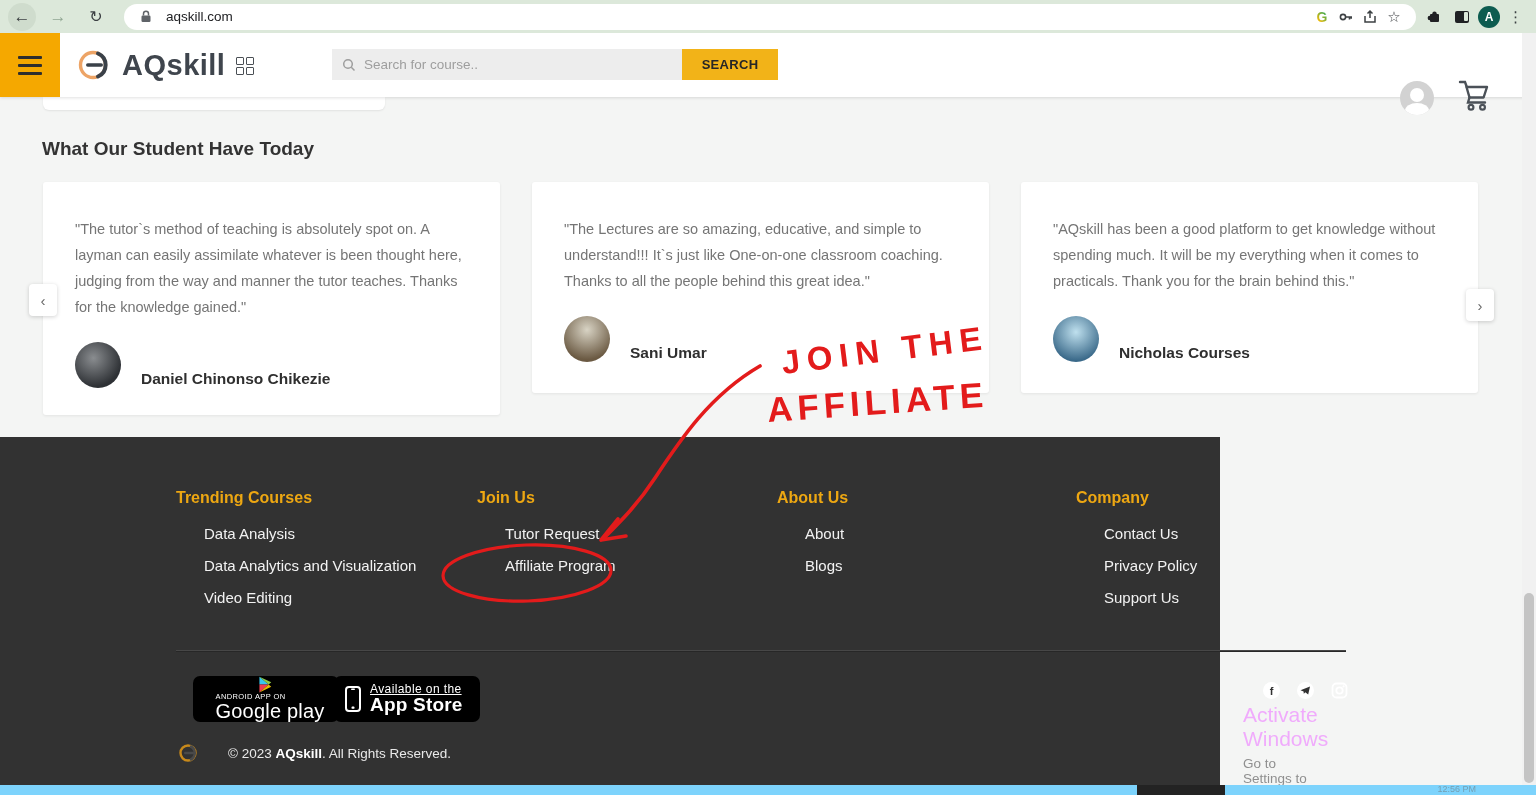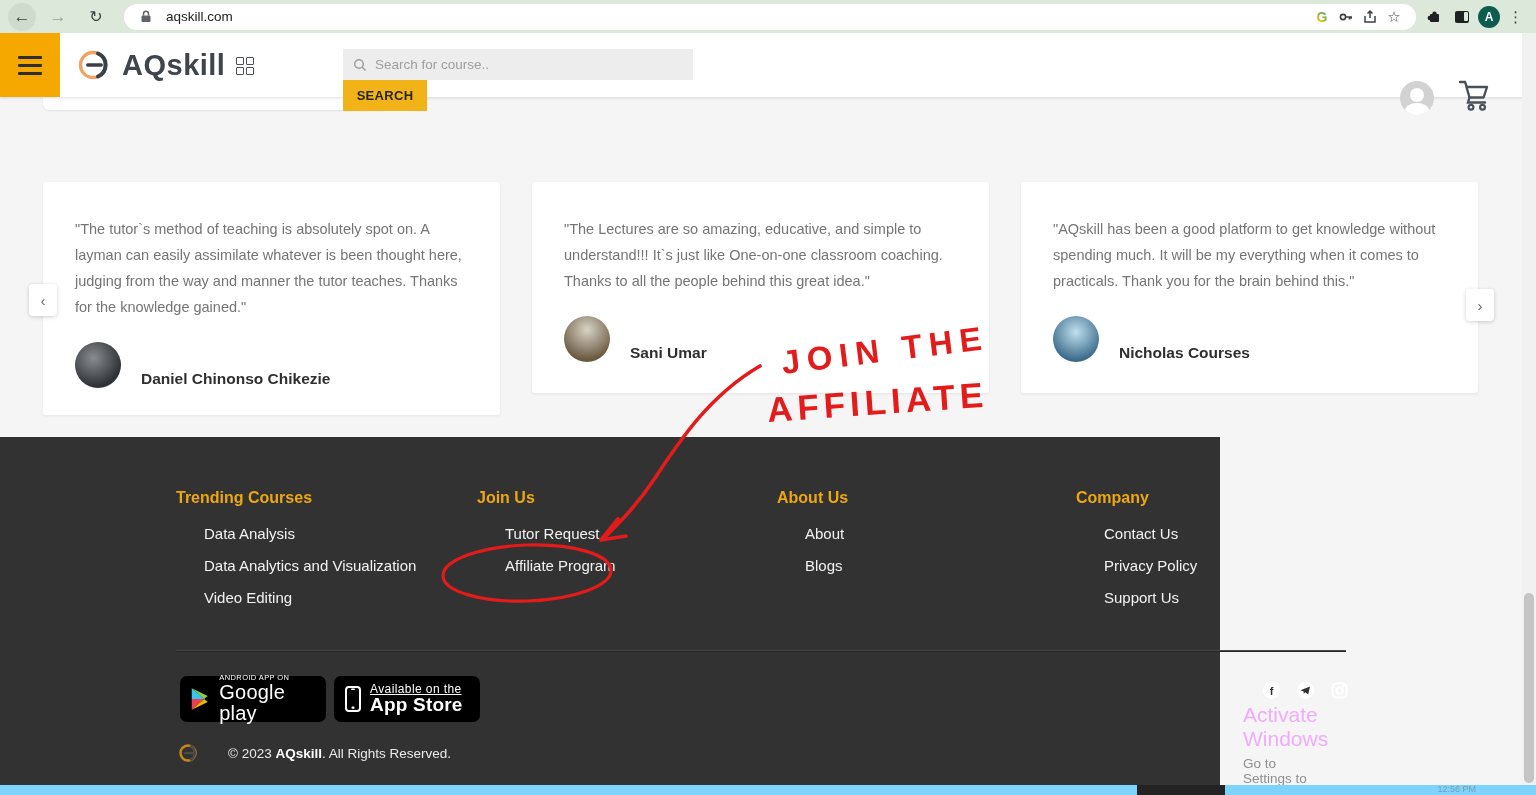--- a/index.html
+++ b/index.html
@@ -25,24 +25,24 @@
   .dots { font-size:15px; color:#3c4043; padding:0 8px 0 4px; }
 
   
   .site-header { position:absolute; top:33px; left:0; width:1536px; height:64px; background:#ffffff; box-shadow:0 1px 3px rgba(0,0,0,.12); z-index:20; }
   .burger { position:absolute; left:0; top:0; width:60px; height:64px; background:#f5a800; display:flex; flex-direction:column; align-items:center; justify-content:center; gap:5px; cursor:pointer; }
   .burger span { display:block; width:24px; height:3px; background:#2e2e2e; border-radius:1px; }
   .brand { position:absolute; left:76px; top:12px; display:flex; align-items:center; }
   .brand-text { font-size:29px; font-weight:700; color:#3f454d; letter-spacing:.5px; margin-left:2px; }
   .apps-grid { position:absolute; left:236px; top:24px; width:22px; height:18px; display:grid; grid-template-columns:8px 8px; grid-template-rows:8px 8px; gap:2px; }
   .apps-grid i { border:1.7px solid #4a4f55; border-radius:1px; }
-  .search-group { position:absolute; left:343px; top:16px; display:flex;flex-direction:column; }
+  .search-group { position:absolute; left:332px; top:16px; display:flex; }
   .search-input { width:350px; height:31px; background:#ededed; border:none; display:flex; align-items:center; padding:0 10px; }
   .search-input .ph { font-size:13.5px; color:#9e9e9e; margin-left:8px; }
-  .search-btn { width:84px; height:31px; background:#f2b318; border:none; font-size:13px; font-weight:700; color:#262626; letter-spacing:.3px; cursor:pointer; font-family:"Liberation Sans",sans-serif; }
+  .search-btn { width:96px; height:31px; background:#f2b318; border:none; font-size:13px; font-weight:700; color:#262626; letter-spacing:.3px; cursor:pointer; font-family:"Liberation Sans",sans-serif; }
   .hdr-avatar { position:absolute; left:1400px; top:48px; width:34px; height:34px; border-radius:50%; background:#d2d2d2; overflow:hidden; cursor:pointer; }
   .hdr-avatar .head { position:absolute; left:50%; top:22%; width:14px; height:14px; margin-left:-7px; border-radius:50%; background:#fff; }
   .hdr-avatar .body { position:absolute; left:50%; top:64%; width:24px; height:16px; margin-left:-12px; border-radius:50%; background:#fff; }
   .cart-btn { position:absolute; left:1456px; top:45px; cursor:pointer; }
 
   
   .page-bg { position:absolute; top:97px; left:0; width:1536px; height:340px; background:#f4f5f4; }
   .card-remnant { position:absolute; top:97px; left:43px; width:342px; height:13px; background:#ffffff; border-radius:0 0 6px 6px; box-shadow:0 1px 2px rgba(0,0,0,.08); }
   .section-title { position:absolute; top:138px; left:42px; font-size:19px; font-weight:700; color:#333; }
 
@@ -68,21 +68,21 @@
   .cur-btn.active { background:#f5a81c; color:#ffffff; border-color:#f5a81c; }
 
   
   .footer { position:absolute; top:437px; left:0; width:1220px; height:348px; background:#323232; }
   .f-col { position:absolute; top:52px; }
   .f-col.col0 { left:176px; } .f-col.col1 { left:477px; } .f-col.col2 { left:777px; } .f-col.col3 { left:1076px; }
   .f-head { font-size:16px; font-weight:700; color:#eda712; margin-bottom:18px; }
   .f-link { display:block; font-size:15px; color:#f2f2f2; text-decoration:none; margin-bottom:15px; cursor:pointer;margin-left:28px; }
   .f-divider { position:absolute; top:213px; left:176px; width:1170px; border-top:1px solid #474747; border-bottom:1px solid #272727; }
   .store-badge { position:absolute; top:239px; height:46px; width:146px; background:#000; border-radius:7px; display:flex; align-items:center; padding:0 10px; cursor:pointer; }
-  .badge-gp { left:180px; } .badge-as { left:334px; }
+  .badge-gp { left:193px;flex-direction:column; } .badge-as { left:334px; }
   .badge-txt { margin-left:8px; color:#fff; line-height:1.05; }
   .badge-top { font-size:7.5px; letter-spacing:.4px; display:block; }
   .badge-top.as-top { font-size:12px;text-decoration:underline; }
   .badge-main { font-size:19px; font-weight:700; display:block; letter-spacing:.2px; }
   .badge-main.gp-main { font-weight:400; font-size:20px; }
   .socials { position:absolute; top:245px; left:1263px; display:flex; gap:17px; }
   .soc { width:17px; height:17px; cursor:pointer; }
   .soc-circle { width:17px; height:17px; border-radius:50%; background:#ffffff; color:#323232; display:flex; align-items:center; justify-content:center; font-size:11px; font-weight:700; }
   .watermark { position:absolute; left:1243px; top:266px; pointer-events:none; }
   .wm1 { font-size:21px; color:#f0abfc; font-weight:400; }
@@ -189,20 +189,21 @@
           <path d="M10.5 9 H31 l-3.4 10.5 H13.5 Z" fill="none" stroke="#4b5158" stroke-width="2.4" stroke-linejoin="round"></path>
           <path d="M13.5 19.5 L12 24.5 h17" fill="none" stroke="#4b5158" stroke-width="2.4" stroke-linecap="round"></path>
           <circle cx="15" cy="29.3" r="2.4" fill="none" stroke="#4b5158" stroke-width="2.2"></circle>
           <circle cx="26.5" cy="29.3" r="2.4" fill="none" stroke="#4b5158" stroke-width="2.2"></circle>
         </svg>
     </div>
   </div>
 
   <div class="page-bg"></div>
   <div class="card-remnant"></div>
+  <div class="section-title">What Our Student Have Today</div>
 
   <article class="t-card c1">
     <p class="quote">"The tutor`s method of teaching is absolutely spot on. A layman can easily assimilate whatever is been thought here, judging from the way and manner the tutor teaches. Thanks for the knowledge gained."</p>
     <div class="person">
       <span class="p-avatar a1"></span>
       <span class="p-name">Daniel Chinonso Chikezie</span>
     </div>
   </article>
 
   <article class="t-card c2">

